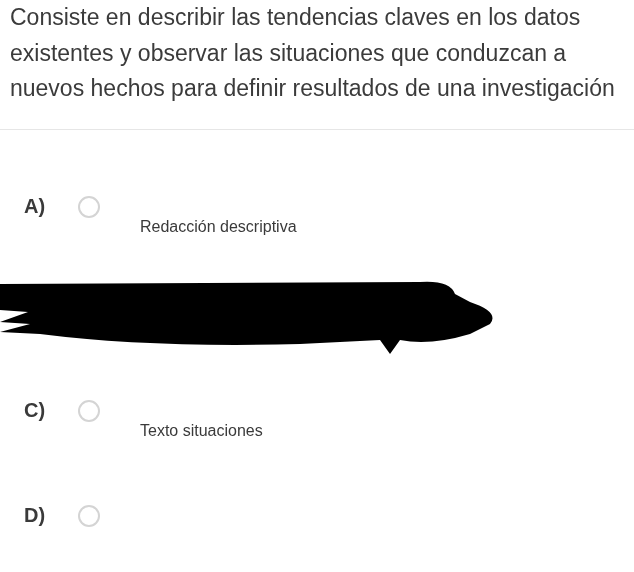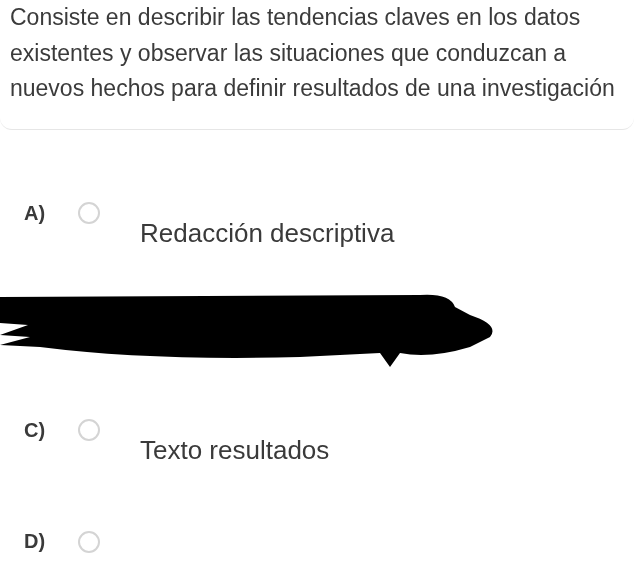--- a/index.html
+++ b/index.html
@@ -11,21 +11,20 @@
     overflow: hidden;
     color: #3a3a3a;
   }
   .question-text {
     font-size: 23px;
     line-height: 1.55;
     color: #3b3b3b;
     padding: 0 10px 22px 10px;
     border-bottom: 1px solid #e6e6e6;
     font-weight: 400;
-    border-radius: 12px;
   }
   .options {
     padding-top: 48px;
   }
   .option-row {
     display: flex;
     align-items: center;
     padding: 0 10px 0 24px;
     min-height: 40px;
     margin-bottom: 56px;
@@ -41,21 +40,21 @@
     width: 22px;
     height: 22px;
     border: 2px solid #d4d4d4;
     border-radius: 50%;
     flex-shrink: 0;
     margin-right: 40px;
     background: #fff;
     cursor: pointer;
   }
   .option-label {
-    font-size: 26px;
+    font-size: 16px;
     color: #3a3a3a;
     font-weight: 400;
     margin-top: 40px;
   }
   .scribble-wrap {
     position: relative;
     height: 86px;
     margin: -18px 0 22px 0;
   }
   .scribble {
@@ -79,21 +78,21 @@
 
   <div class="scribble-wrap">
     <svg class="scribble" width="510" height="86" viewBox="0 0 510 86">
       <path d="M0 10 L420 8 Q450 6 455 20 L470 28 Q500 38 490 50 L470 60 Q430 72 400 66 L390 80 L380 66 L300 70 Q150 74 40 60 L0 58 L30 50 L0 48 L28 38 L0 36 Z" fill="#000"></path>
     </svg>
   </div>
 
   <div class="option-row">
     <span class="option-letter">C)</span>
     <span class="radio"></span>
-    <span class="option-label">Texto resultados</span>
+    <span class="option-label">Texto situaciones</span>
   </div>
 
   <div class="option-row">
     <span class="option-letter">D)</span>
     <span class="radio"></span>
   </div>
 
 </div>
 
 </body></html>

